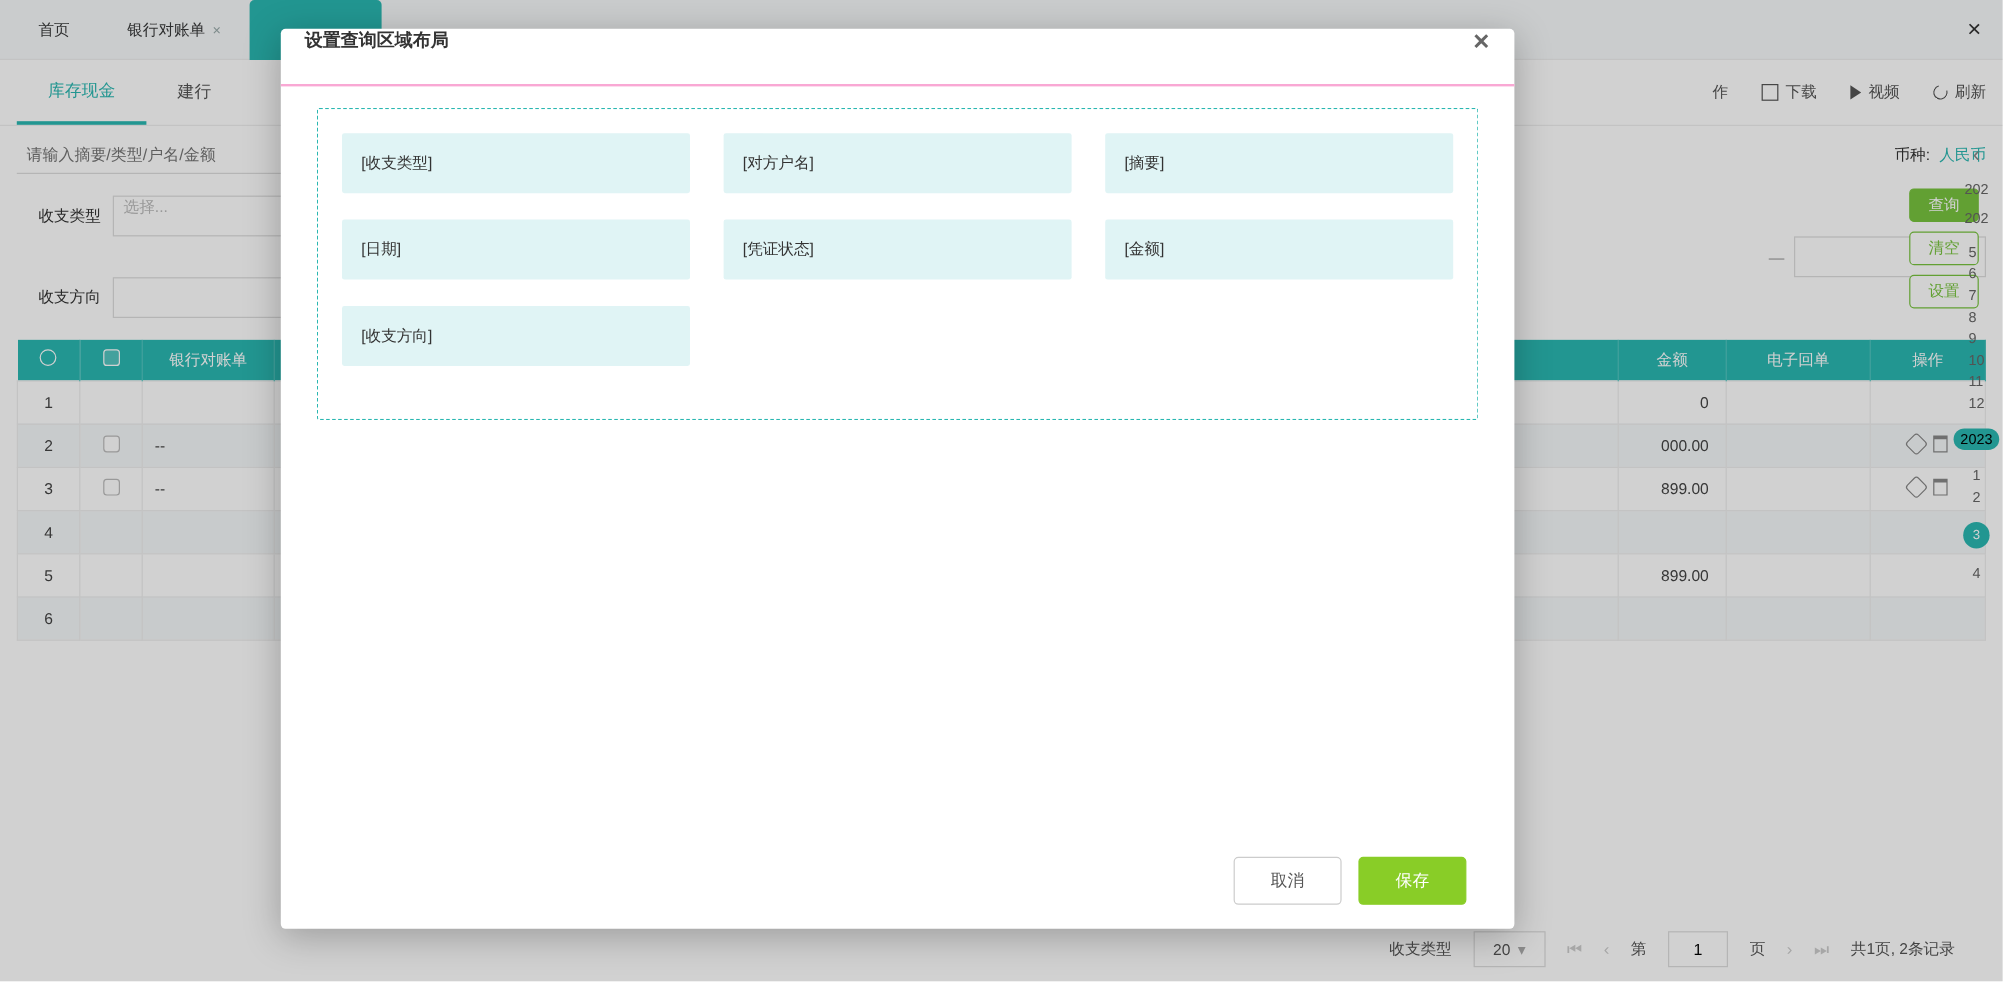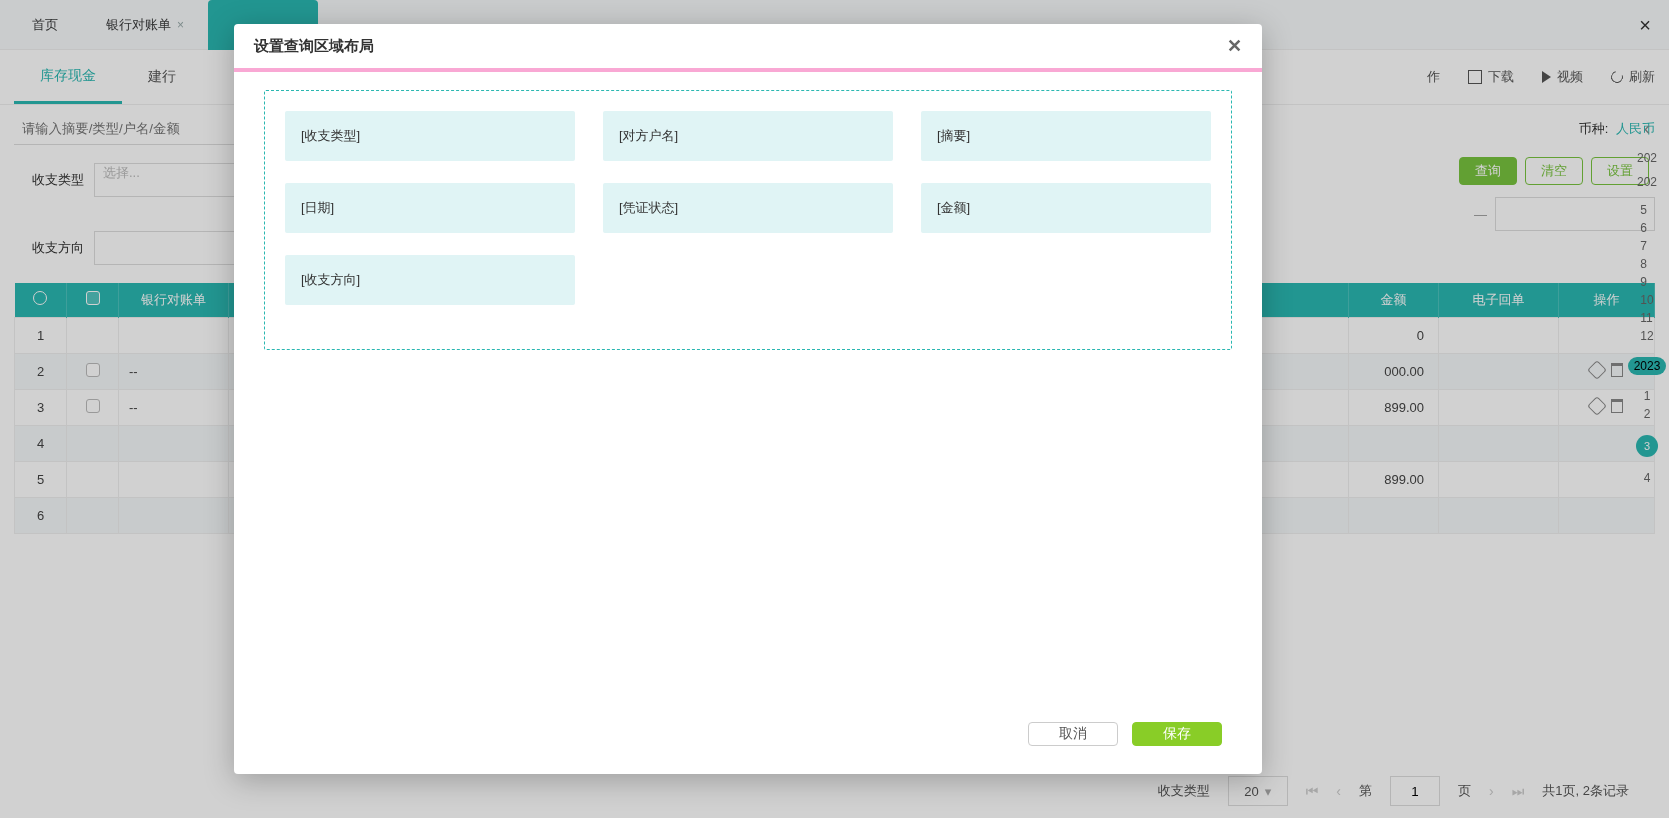--- a/index.html
+++ b/index.html
@@ -87,21 +87,21 @@
   .filter-col { display:flex; flex-direction:column; gap:34px; }
   .f-row { display:flex; align-items:center; gap:10px; }
   .f-label { width:70px; text-align:right; color:#333; font-size:13px;}
   .f-input {
     height:34px; width:200px; padding:0 8px; border:1px solid #ddd; background:#fff; color:#333;
   }
   .f-placeholder { color:#bbb; }
   .dash { color:#999; padding:0 8px; }
   .right-btns {
     position:absolute; right:20px; top:4px;
-    display:flex; flex-direction:row; gap:8px;
+    display:flex; flex-direction:column; gap:8px;
   }
   .btn {
     width:58px; height:28px; border-radius:4px;
     display:flex; align-items:center; justify-content:center;
     font-size:13px; cursor:pointer;
   }
   .btn.primary { background:#78c43f; color:#fff; border:1px solid #78c43f;}
   .btn.outline { background:#fff; color:#78c43f; border:1px solid #78c43f;}
   
   .tbl-wrap { padding:0 14px; }
@@ -142,21 +142,21 @@
   .pager .sel { border:1px solid #ddd; height:30px; width:60px; display:flex;align-items:center;justify-content:center;gap:6px;}
   .pager .pg-in { border:1px solid #ddd; height:30px; width:50px; text-align:center;}
   .pager .nav { color:#ccc; font-size:14px; }
   
   .modal {
     position:absolute; top:24px; left:234px; width:1028px; height:750px;
     background:#fff; z-index:100; border-radius:4px; box-shadow:0 6px 30px rgba(0,0,0,0.25);
     display:flex; flex-direction:column;
   }
   .modal-head {
-    height:48px; border-bottom:4px solid #f9a8d4; display:flex; align-items:center;
+    height:48px; border-bottom:2px solid #f9a8d4; display:flex; align-items:flex-start;
     justify-content:space-between; padding:0 20px; font-size:15px; color:#333; font-weight:bold;
   }
   .modal-close { font-size:18px; color:#666; cursor:pointer;}
   .modal-tabs { display:flex; gap:0; padding: 18px 30px 0 30px;}
   .m-tab { padding: 6px 14px 10px 14px; font-size:15px; color:#555;}
   .m-tab.active { color:#2ab7b1; border-bottom:2px solid #2ab7b1;}
   .layout-box {
     margin: 18px 30px 0 30px; border:1px dashed #2ab7b1; border-radius:2px;
     padding: 20px; min-height:260px;
     display:grid; grid-template-columns: repeat(3, 1fr); gap:22px 28px;
@@ -164,21 +164,21 @@
   }
   .chip {
     background:#e0f4f5; height:50px; border-radius:2px;
     display:flex; align-items:center; padding:0 16px; color:#333; font-size:13px;
   }
   .modal-foot {
     margin-top:auto; height:80px; display:flex; justify-content:flex-end; align-items:center;
     gap:14px; padding:0 40px;
   }
   .mbtn {
-    height:24px; width:90px; border-radius:4px; display:flex; align-items:center;
+    height:40px; width:90px; border-radius:4px; display:flex; align-items:center;
     justify-content:center; font-size:14px; cursor:pointer;
   }
   .mbtn.cancel { background:#fff; border:1px solid #ccc; color:#555;}
   .mbtn.save { background:#89cd27; color:#fff; border:1px solid #89cd27;}
 </style>
 </head>
 <body>
 
 <div class="top-tabs">
   <div class="top-tab">

